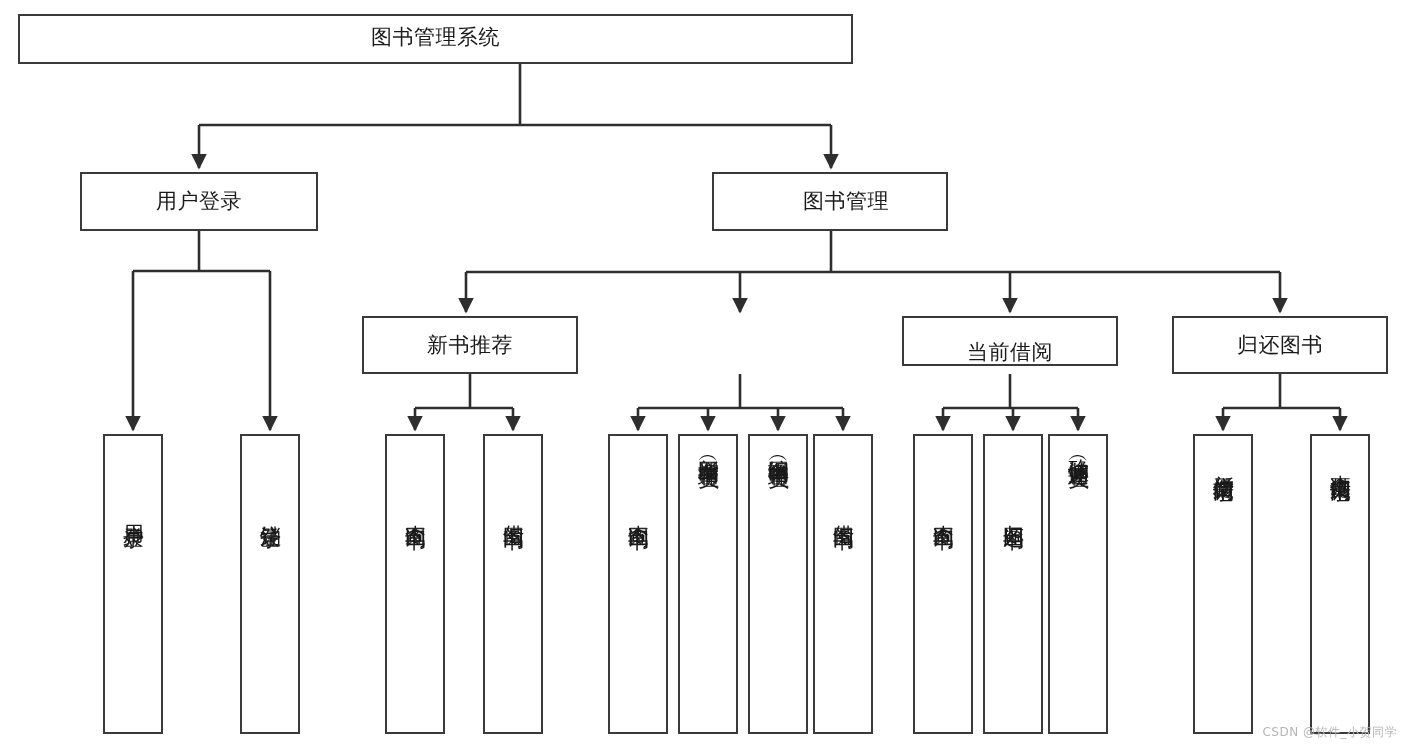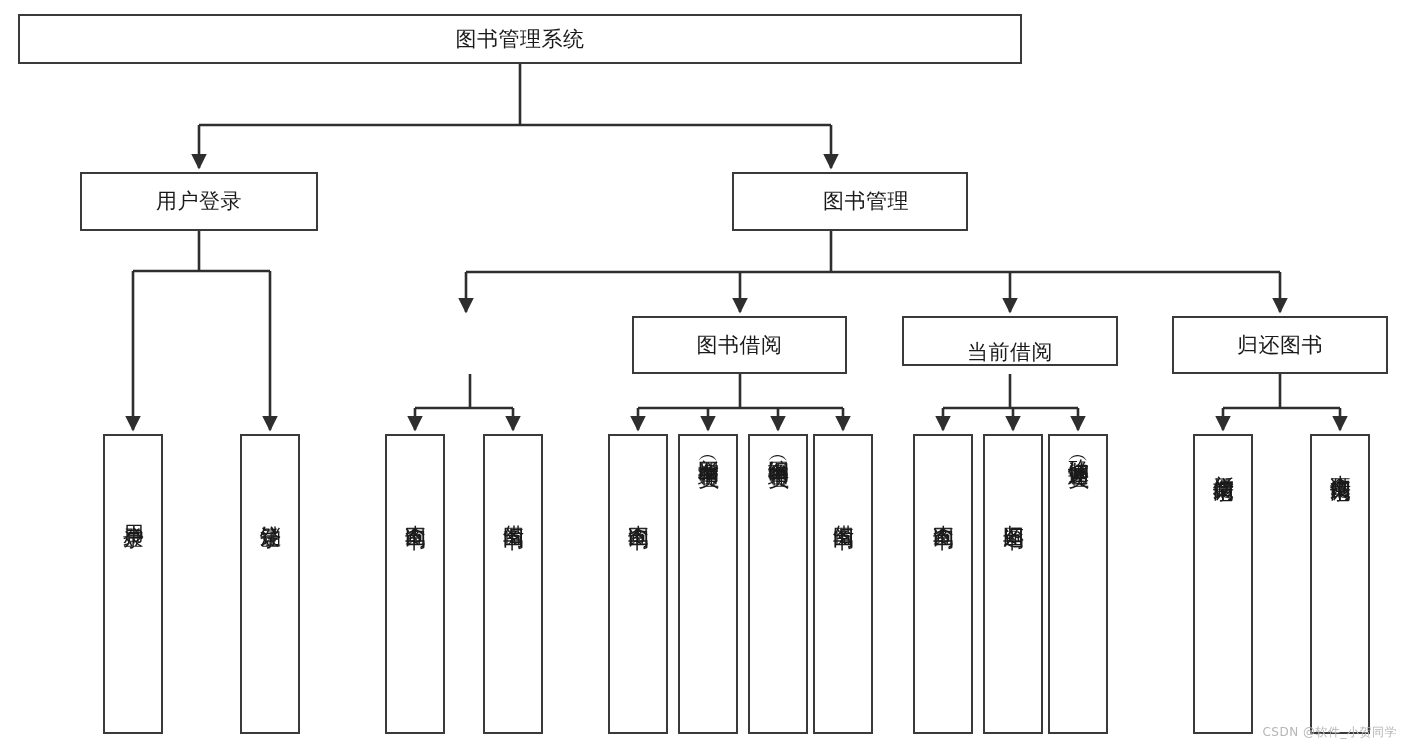--- a/index.html
+++ b/index.html
@@ -128,33 +128,33 @@
       <path d="M 1013 408 L 1013 430" marker-end="url(#arrow)"></path>
       <path d="M 1078 408 L 1078 430" marker-end="url(#arrow)"></path>
 
       <path d="M 1280 374 L 1280 408"></path>
       <path d="M 1223 408 L 1340 408"></path>
       <path d="M 1223 408 L 1223 430" marker-end="url(#arrow)"></path>
       <path d="M 1340 408 L 1340 430" marker-end="url(#arrow)"></path>
     </g>
   </svg>
 
-  <div class="node horizontal root" style="left:18px; top:14px; width:1004px; height:50px;">
+  <div class="node horizontal root" style="left:18px; top:14px; width:835px; height:50px;font-family:Liberation Mono, monospace;">
     <span class="node-label">图书管理系统</span>
   </div>
 
   <div class="node horizontal" style="left:80px; top:172px; width:238px; height:59px;">
     <span class="node-label">用户登录</span>
   </div>
-  <div class="node horizontal" style="left:732px; top:172px; width:236px; height:59px;padding-left:32px;">
+  <div class="node horizontal" style="left:712px; top:172px; width:236px; height:59px;padding-left:32px;">
     <span class="node-label">图书管理</span>
   </div>
 
-  <div class="node horizontal" style="left:632px; top:316px; width:215px; height:58px;">
-    <span class="node-label">图书借阅</span>
+  <div class="node horizontal" style="left:362px; top:316px; width:216px; height:58px;">
+    <span class="node-label">新书推荐</span>
   </div>
   <div class="node horizontal" style="left:902px; top:316px; width:216px; height:50px;align-items:flex-end;">
     <span class="node-label">当前借阅</span>
   </div>
   <div class="node horizontal" style="left:1172px; top:316px; width:216px; height:58px;">
     <span class="node-label">归还图书</span>
   </div>
 
   <div class="node vertical pad-top-xl" style="left:103px; top:434px; width:60px; height:300px;">
     <span class="node-label">用户登录</span>

